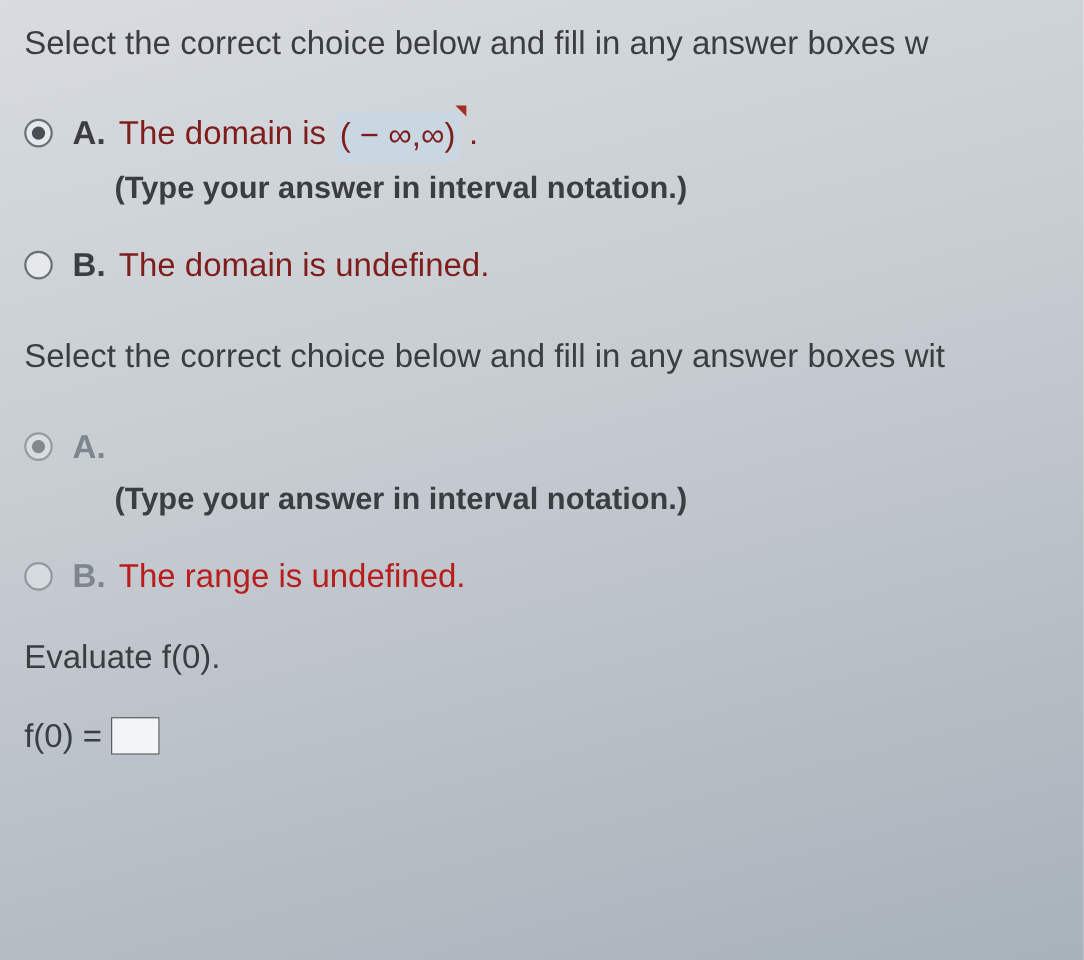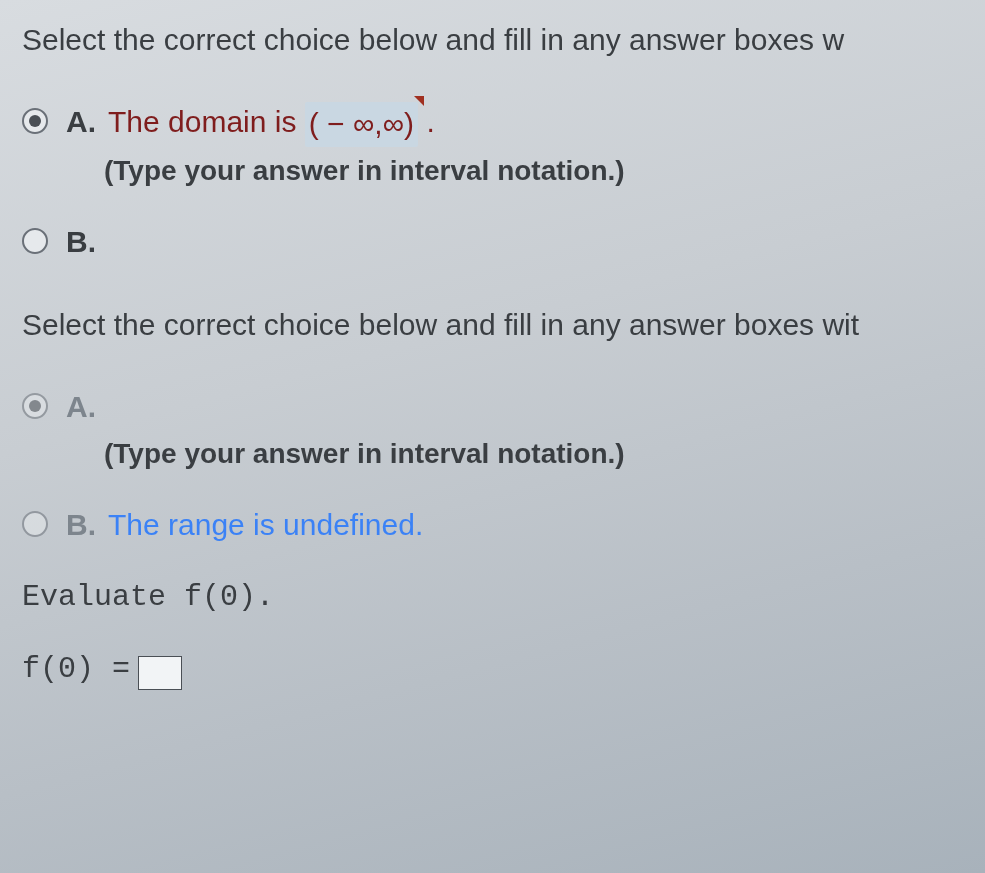--- a/index.html
+++ b/index.html
@@ -57,21 +57,21 @@
     display: inline-block;
     width: 42px;
     flex-shrink: 0;
     font-weight: bold;
     color: #3a3e42;
   }
   .choice-label.faded { color:#7d858d; }
   .choice-text {
     color: #7f1d1d;
   }
-  .choice-text.faded { color:#3b82f6; }
+  .choice-text.faded { color:#b91c1c; }
   .sub-note {
     margin-left: 82px;
     font-size: 28px;
     color: #3a3e42;
     margin-bottom: 28px;
     font-weight: bold;
   }
   .answer-chip {
     display: inline-block;
     background: #c9d7e2;
@@ -83,24 +83,23 @@
   .answer-chip::after {
     content: "";
     position: absolute;
     top: -6px;
     right: -6px;
     width: 0;
     height: 0;
     border-left: 10px solid transparent;
     border-top: 10px solid #a03020;
   }
-  .eval-block { margin-top: 14px; font-family: Liberation Mono, monospace; }
+  .eval-block { margin-top: 14px; }
   .f0-row {
     display: flex;
-    align-items: center;
     margin-top: 28px;
     font-size: 30px;
   }
   .input-box {
     display: inline-block;
     width: 42px;
     height: 32px;
     border: 1.5px solid #4a4f55;
     background: #f2f4f6;
     margin-left: 8px;
@@ -122,20 +121,21 @@
       <span>The domain is </span>
       <span class="answer-chip">( − ∞,∞)</span>
       <span> .</span>
     </span>
   </div>
   <div class="sub-note">(Type your answer in interval notation.)</div>
 
   <div class="choice-row" style="margin-bottom:40px;">
     <span class="radio"></span>
     <span class="choice-label">B.</span>
+    <span class="choice-text">The domain is undefined.</span>
   </div>
 
   <div class="instr">Select the correct choice below and fill in any answer boxes wit</div>
 
   <div class="choice-row">
     <span class="radio selected faded"></span>
     <span class="choice-label faded">A.</span>
   </div>
   <div class="sub-note">(Type your answer in interval notation.)</div>
 

